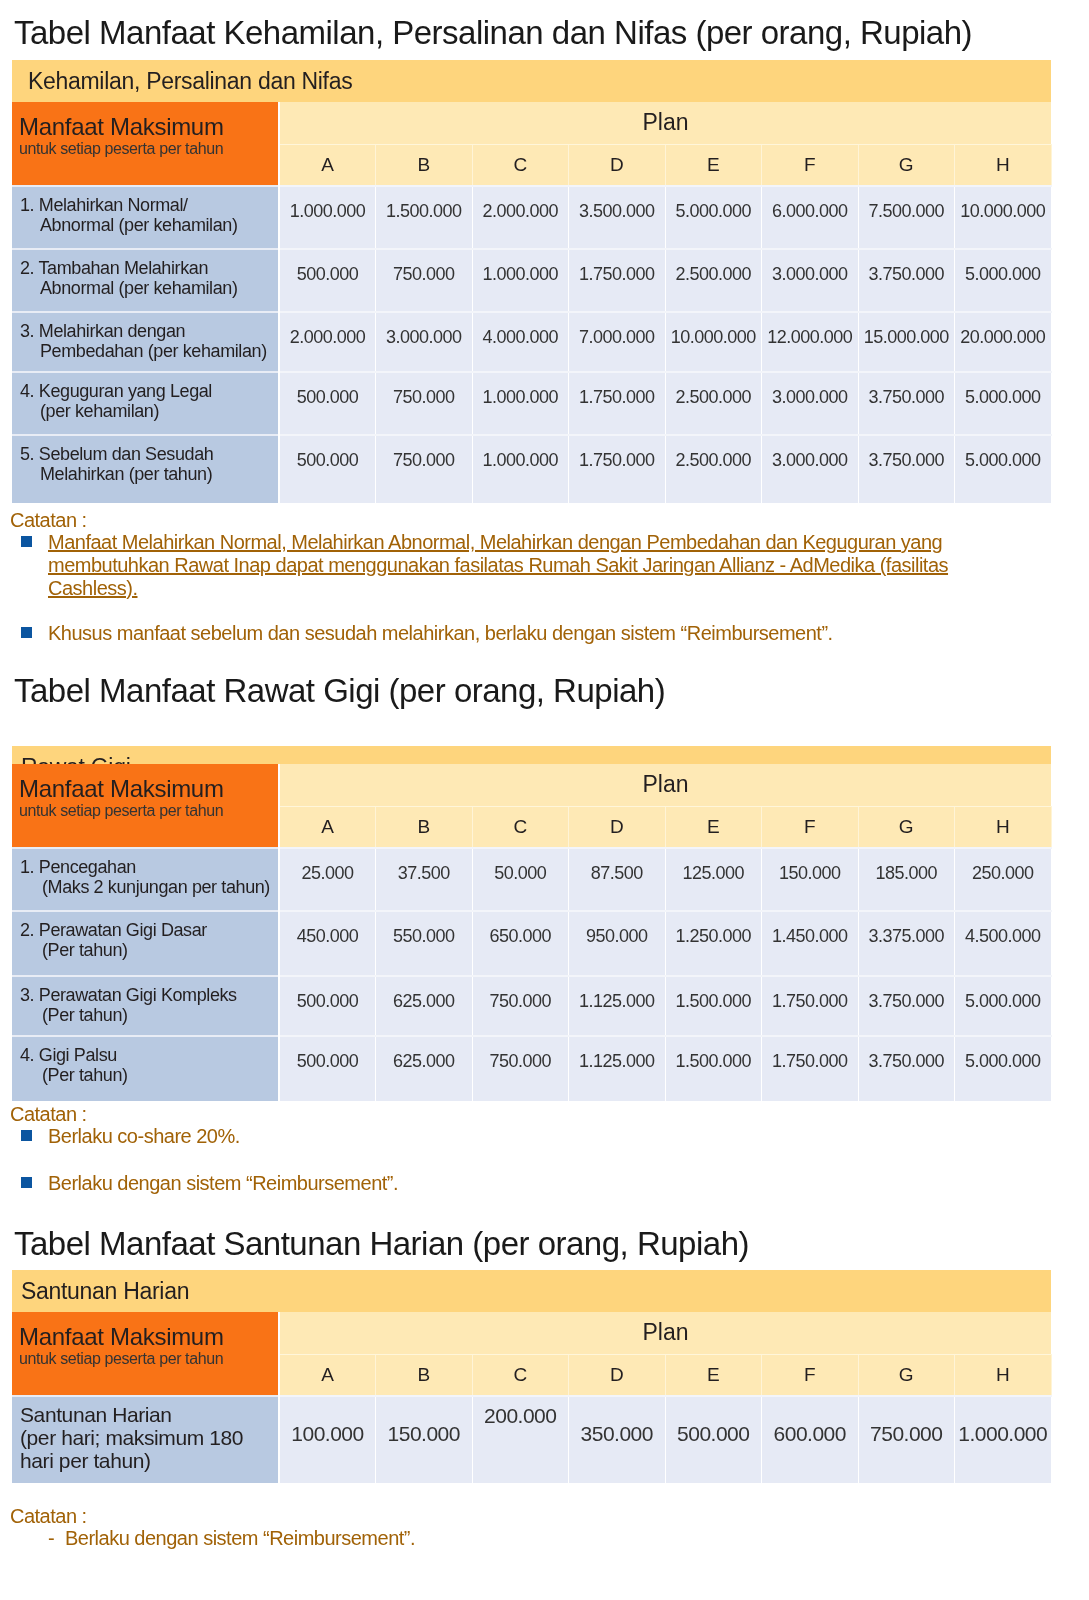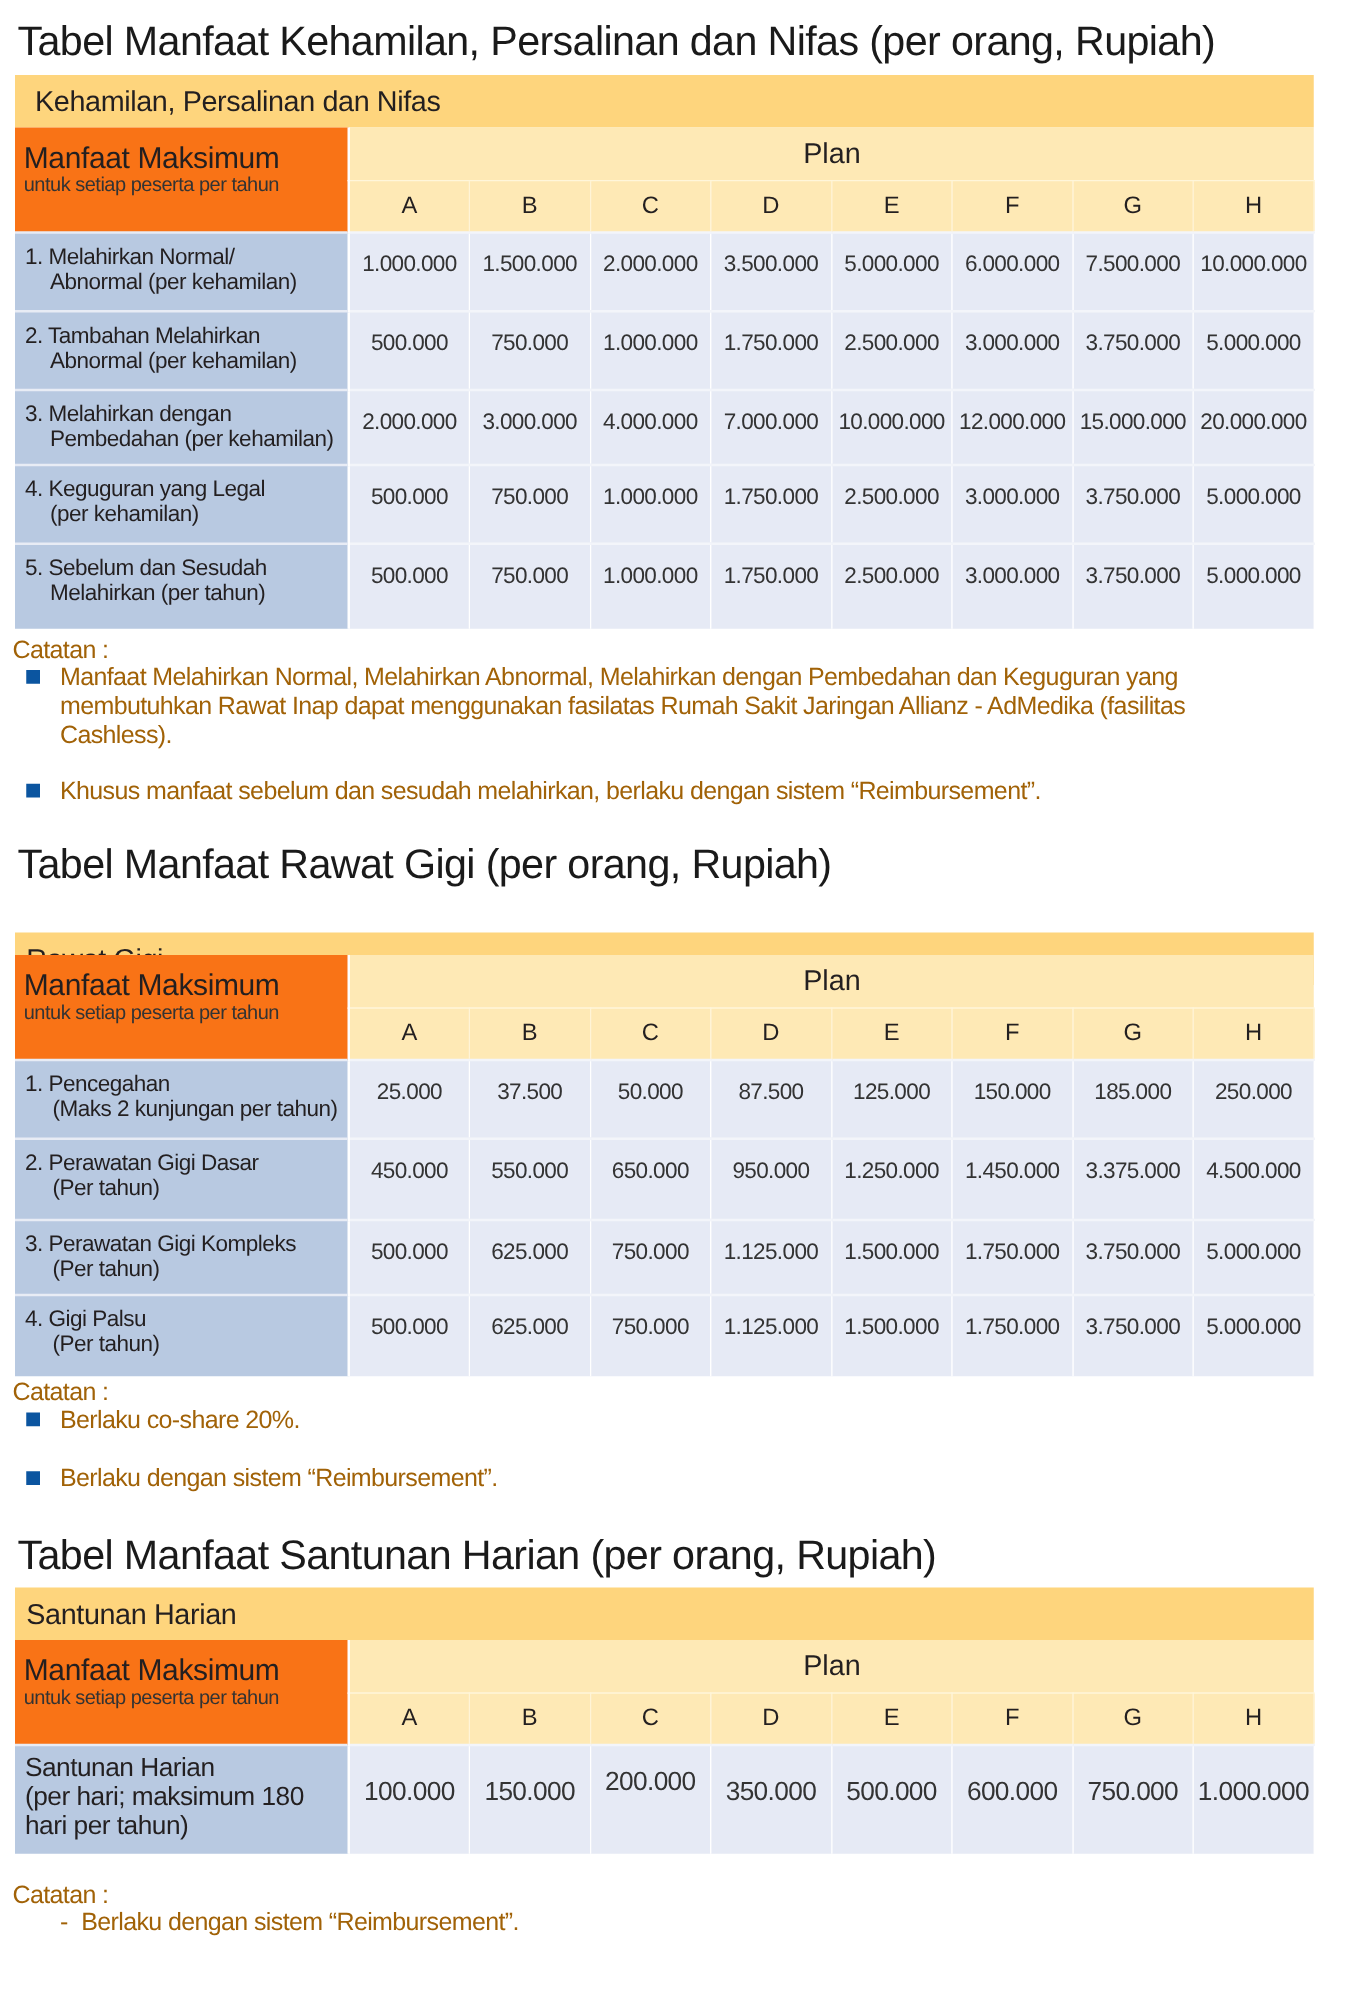--- a/index.html
+++ b/index.html
@@ -223,21 +223,21 @@
     <td class="val">3.000.000</td>
     <td class="val">3.750.000</td>
     <td class="val">5.000.000</td>
   </tr>
 </tbody>
   </table>
 
 <div class="notes" style="top:509px;">
   <div class="notes-title">Catatan :</div>
   <ul>
-    <li style="padding-right:60px;">
+    <li style="padding-right:60px;text-decoration:underline;">
       <span class="bullet"></span>
       <span>Manfaat Melahirkan Normal, Melahirkan Abnormal, Melahirkan dengan Pembedahan dan Keguguran yang membutuhkan Rawat Inap dapat menggunakan fasilatas Rumah Sakit Jaringan Allianz - AdMedika (fasilitas Cashless).</span>
     </li>
     <li style="margin-top:22px;">
       <span class="bullet"></span>
       <span>Khusus manfaat sebelum dan sesudah melahirkan, berlaku dengan sistem “Reimbursement”.</span>
     </li>
   </ul>
 </div>
 
@@ -369,21 +369,21 @@
     <td class="hdr-letter">H</td>
   </tr>
   <tr style="height:87px;">
     <td class="row-label" style="font-size:21px; line-height:23px; padding-top:6px;">
       <span style="display:block;">Santunan Harian</span>
       <span style="display:block;">(per hari; maksimum 180</span>
       <span style="display:block;">hari per tahun)</span>
     </td>
     <td class="val" style="font-size:21px; padding-top:25px;">100.000</td>
     <td class="val" style="font-size:21px; padding-top:25px;">150.000</td>
-    <td class="val" style="font-size:21px; padding-top:17px;">200.000</td>
+    <td class="val" style="font-size:21px; padding-top:7px;">200.000</td>
     <td class="val" style="font-size:21px; padding-top:25px;">350.000</td>
     <td class="val" style="font-size:21px; padding-top:25px;">500.000</td>
     <td class="val" style="font-size:21px; padding-top:25px;">600.000</td>
     <td class="val" style="font-size:21px; padding-top:25px;">750.000</td>
     <td class="val" style="font-size:21px; padding-top:25px;">1.000.000</td>
   </tr>
 </tbody>
   </table>
 
 <div class="notes" style="top:1505px;">

